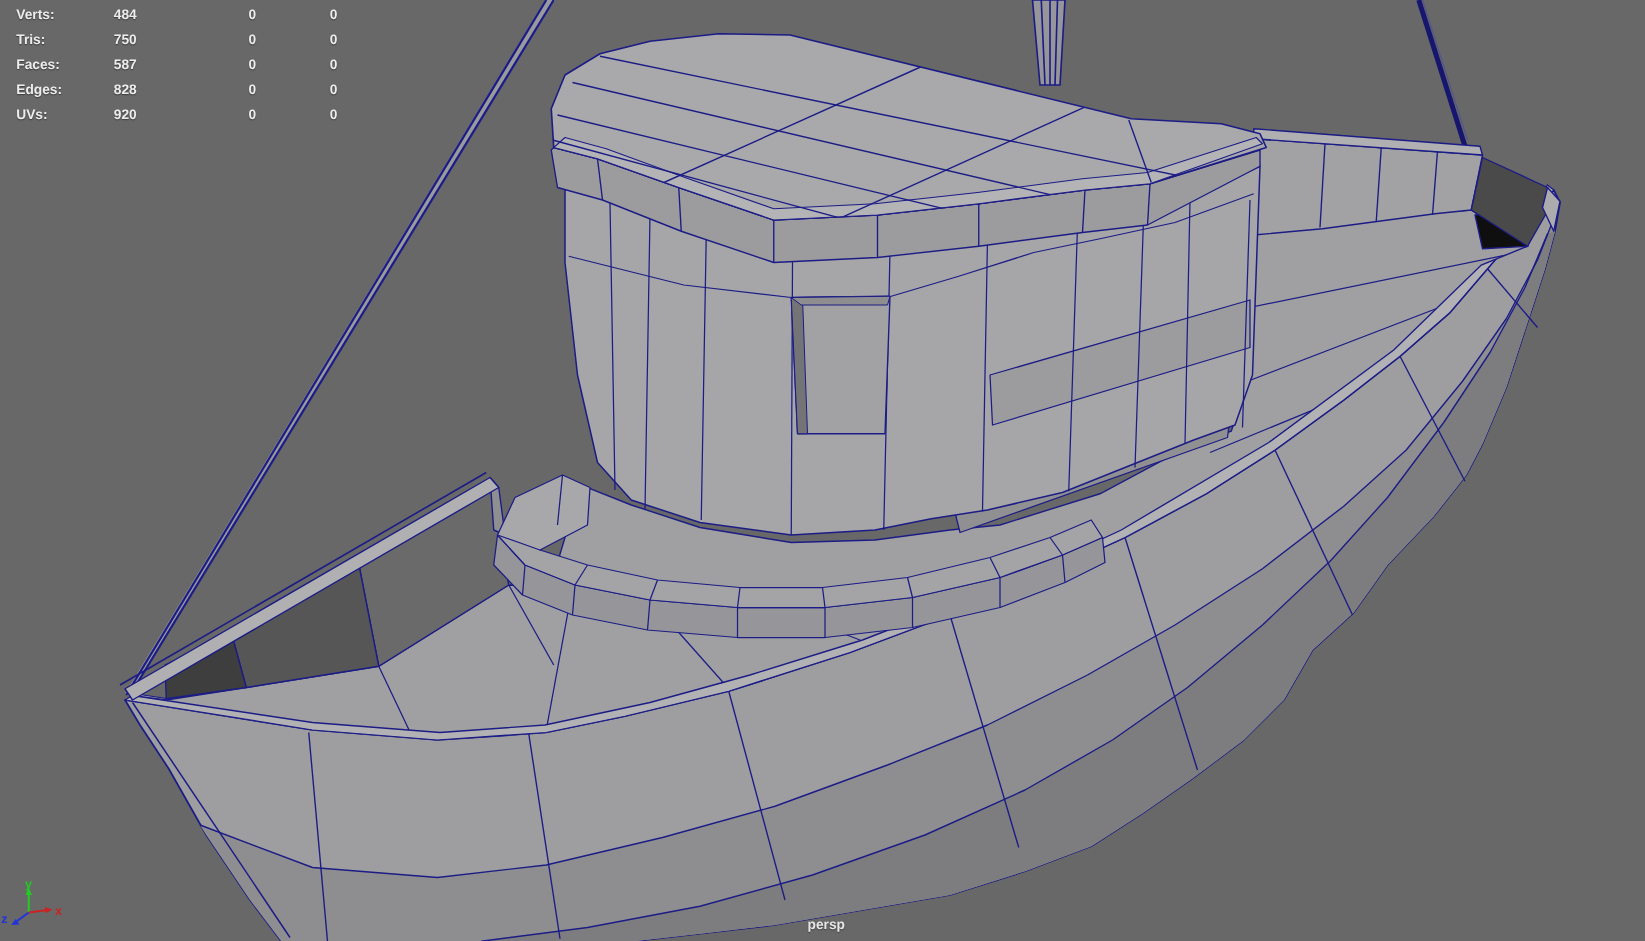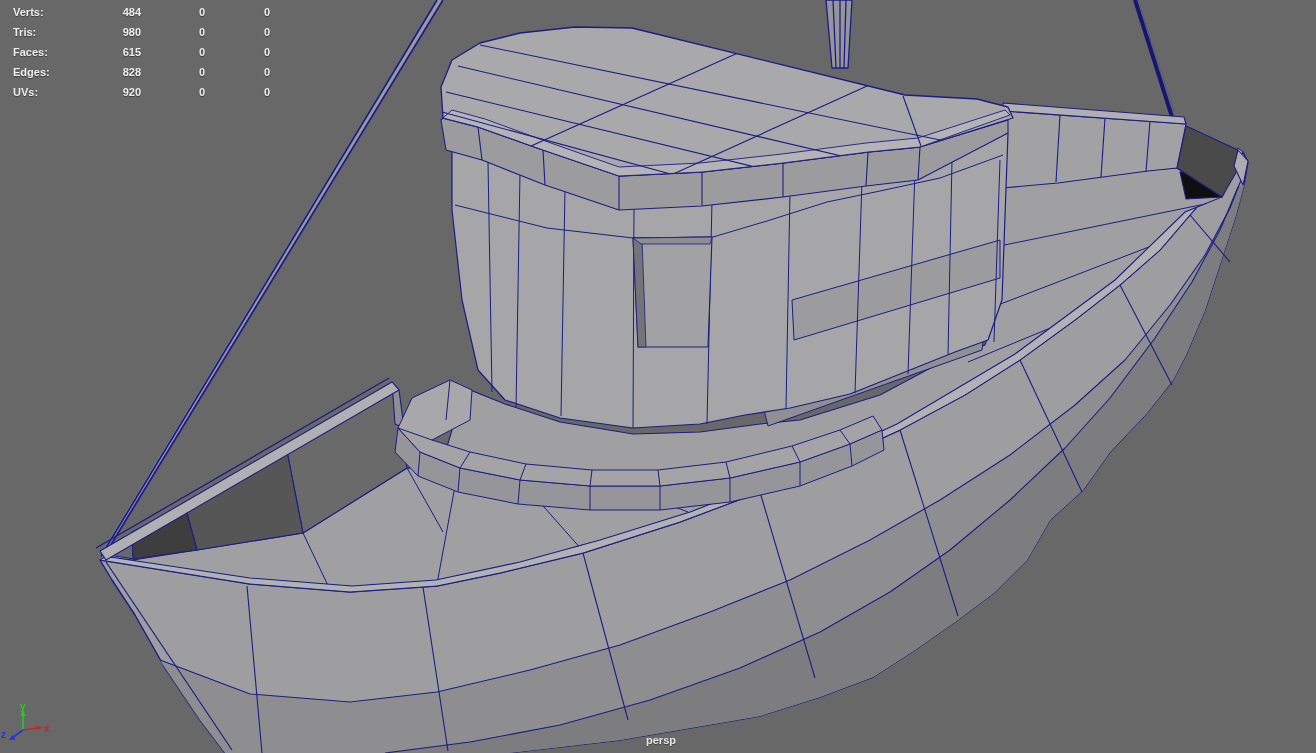--- a/index.html
+++ b/index.html
@@ -4,21 +4,21 @@
 <style>
   html,body{margin:0;padding:0;background:#686868;}
   #stage{position:relative;width:1316px;height:753px;overflow:hidden;
          background:#be185d;font-family:"Liberation Sans",sans-serif;}
   #scene{position:absolute;left:0;top:0;}
   
   #hud{position:absolute;left:0;top:2px;color:#ededed;font-size:11px;font-weight:bold;
        text-shadow:0 1px 1px rgba(0,0,0,.45);}
   .hud-row{display:flex;height:20px;align-items:center;}
   .hud-label{width:78px;padding-left:13px;text-align:left;}
-  .hud-v1{width:50px;text-align:right;}
+  .hud-v1{width:50px;text-align:left;}
   .hud-v2{width:64px;text-align:right;}
   .hud-v3{width:65px;text-align:right;}
   
   #camera-label{position:absolute;left:596px;top:734px;width:130px;text-align:center;
        color:#e6e6e6;font-size:11px;font-weight:bold;text-shadow:0 1px 1px rgba(0,0,0,.4);}
   
   #axis-gizmo{position:absolute;left:0px;top:700px;}
   .ax-lbl{font-size:10px;font-weight:bold;font-family:"Liberation Sans",sans-serif;}
 </style>
 </head>
@@ -192,27 +192,27 @@
 
   <div id="hud">
     <div class="hud-row">
       <span class="hud-label">Verts:</span>
       <span class="hud-v1">484</span>
       <span class="hud-v2">0</span>
       <span class="hud-v3">0</span>
     </div>
     <div class="hud-row">
       <span class="hud-label">Tris:</span>
-      <span class="hud-v1">980</span>
+      <span class="hud-v1">750</span>
       <span class="hud-v2">0</span>
       <span class="hud-v3">0</span>
     </div>
     <div class="hud-row">
       <span class="hud-label">Faces:</span>
-      <span class="hud-v1">615</span>
+      <span class="hud-v1">587</span>
       <span class="hud-v2">0</span>
       <span class="hud-v3">0</span>
     </div>
     <div class="hud-row">
       <span class="hud-label">Edges:</span>
       <span class="hud-v1">828</span>
       <span class="hud-v2">0</span>
       <span class="hud-v3">0</span>
     </div>
     <div class="hud-row">

